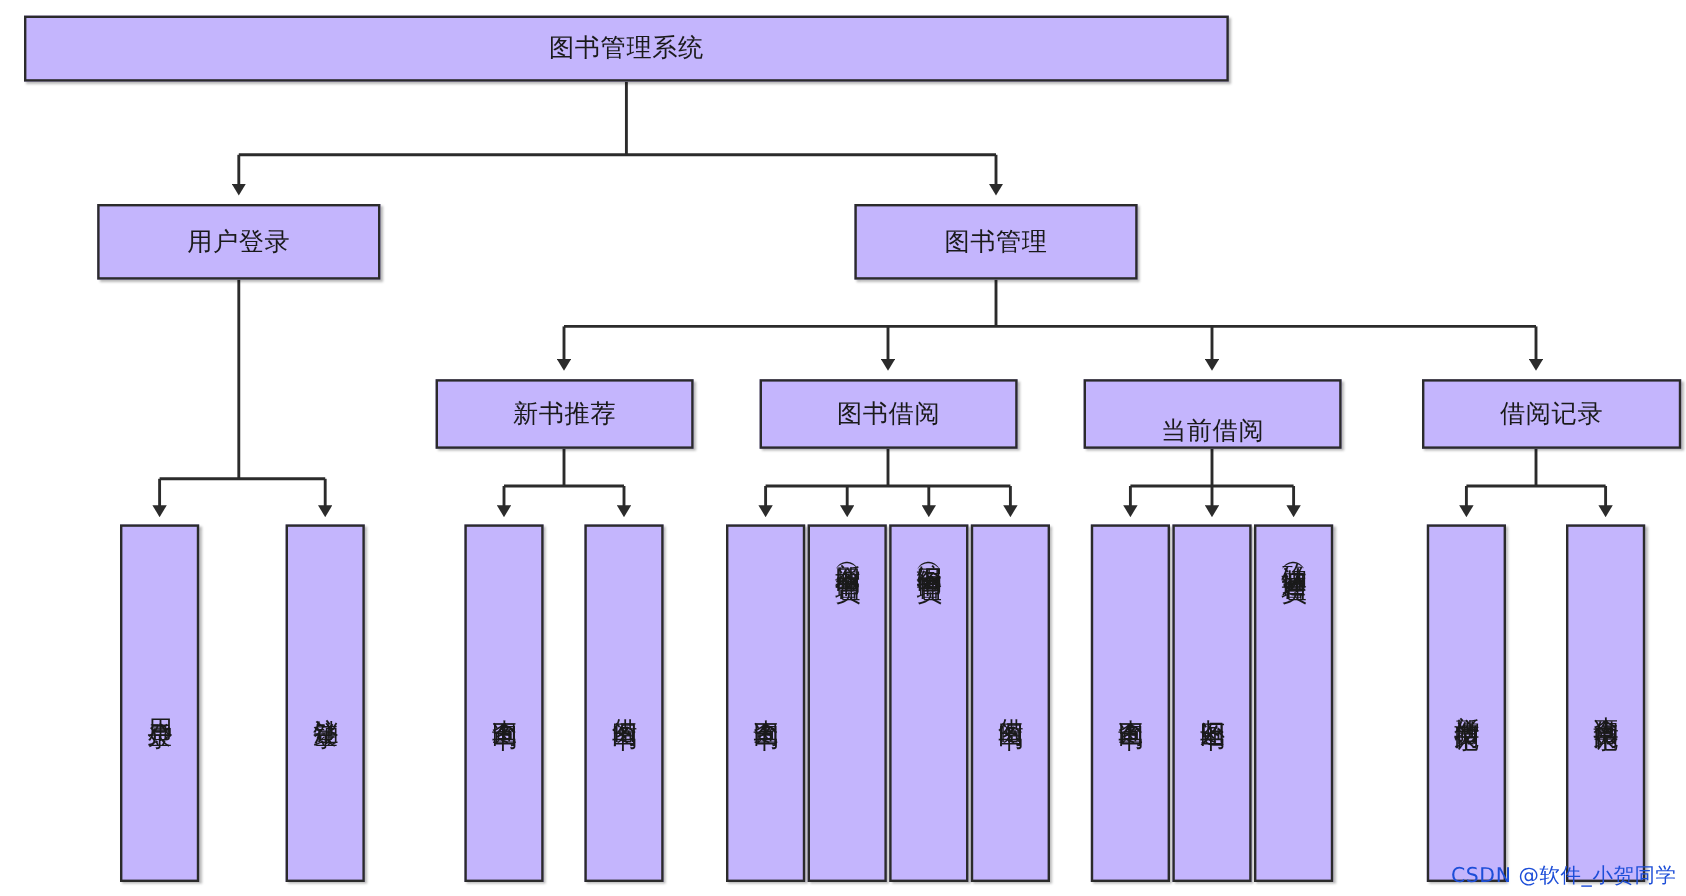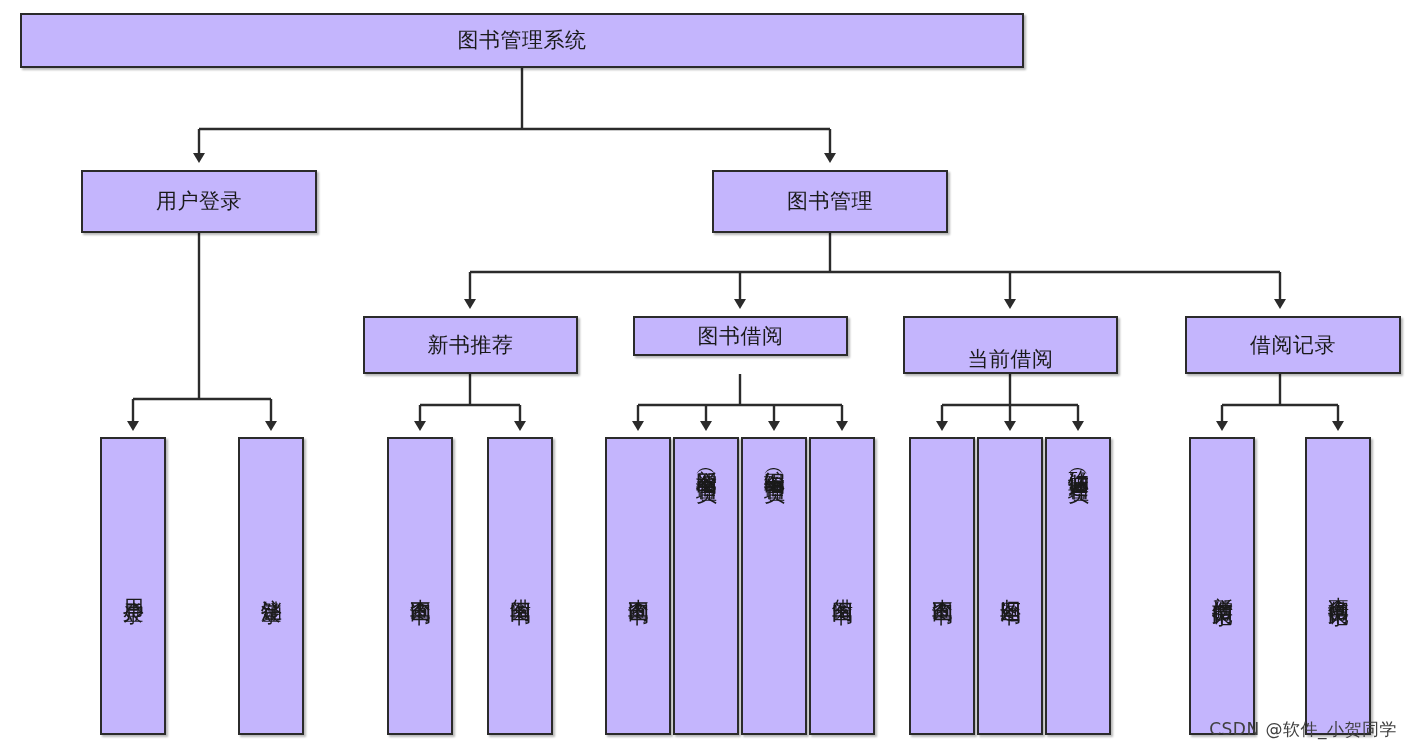--- a/index.html
+++ b/index.html
@@ -55,21 +55,21 @@
     text-align: left;
   }
   .node.leaf.center-text {
     align-items: center;
     padding-top: 0;
   }
   .watermark {
     position: absolute;
     right: 8px;
     bottom: 6px;
-    color: #404040;
+    color: #1d4ed8;
     font-size: 17px;
     letter-spacing: 0.5px;
     white-space: nowrap;
     user-select: none;
   }
 </style>
 </head>
 <body>
 
 <div id="canvas">
@@ -131,21 +131,21 @@
   <div class="node" style="left:81px; top:170px; width:236px; height:63px;">
     <span class="label">用户登录</span>
   </div>
   <div class="node" style="left:363px; top:316px; width:215px; height:58px;">
     <span class="label">新书推荐</span>
   </div>
 
   <div class="node" style="left:712px; top:170px; width:236px; height:63px;">
     <span class="label">图书管理</span>
   </div>
-  <div class="node" style="left:633px; top:316px; width:215px; height:40px;">
+  <div class="node" style="left:633px; top:316px; width:215px; height:58px;">
     <span class="label">图书借阅</span>
   </div>
   <div class="node" style="left:903px; top:316px; width:215px; height:58px;align-items:flex-end;">
     <span class="label">当前借阅</span>
   </div>
   <div class="node" style="left:1185px; top:316px; width:216px; height:58px;">
     <span class="label">借阅记录</span>
   </div>
 
   <div class="node leaf center-text" style="left:100px; top:437px; width:66px; height:298px;">

